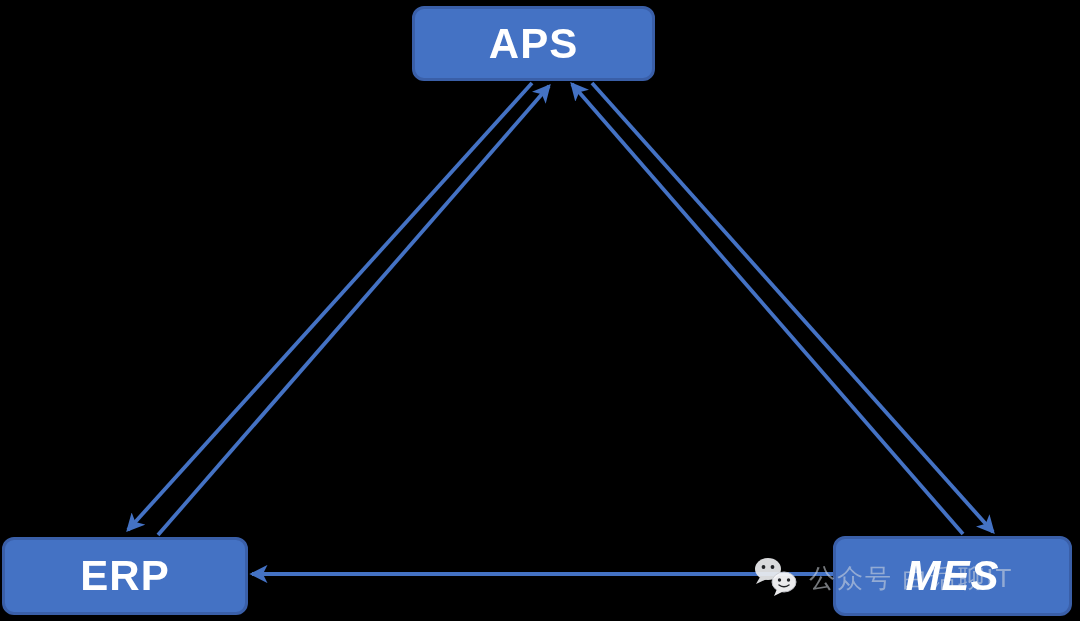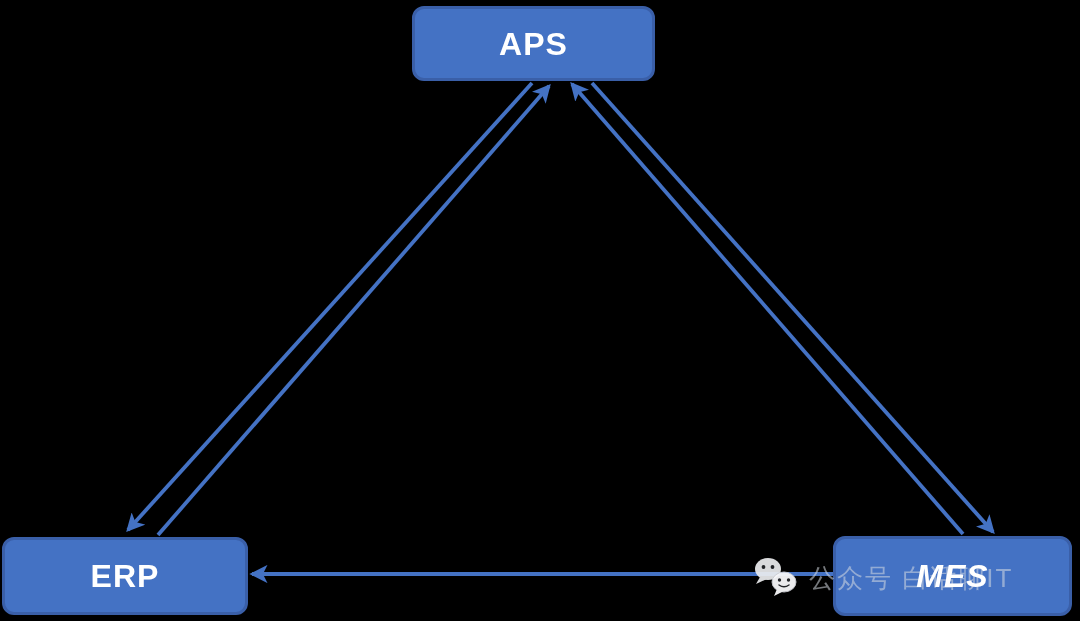--- a/index.html
+++ b/index.html
@@ -32,21 +32,21 @@
     justify-content: center;
     box-sizing: border-box;
   }
   .node-aps { left: 412px; top: 6px;   width: 243px; height: 75px; }
   .node-erp { left: 2px;   top: 537px; width: 246px; height: 78px; text-align: right; }
   .node-mes { left: 833px; top: 536px; width: 239px; height: 80px; font-style: italic; }
   .node-label {
     position: relative;
     z-index: 2;
     color: #FFFFFF;
-    font-size: 32px;
+    font-size: 42px;
     font-weight: 700;
     letter-spacing: 1px;
     line-height: 1;
   }
   .watermark {
     position: absolute;
     left: 753px;
     top: 555px;
     height: 46px;
     display: flex;

